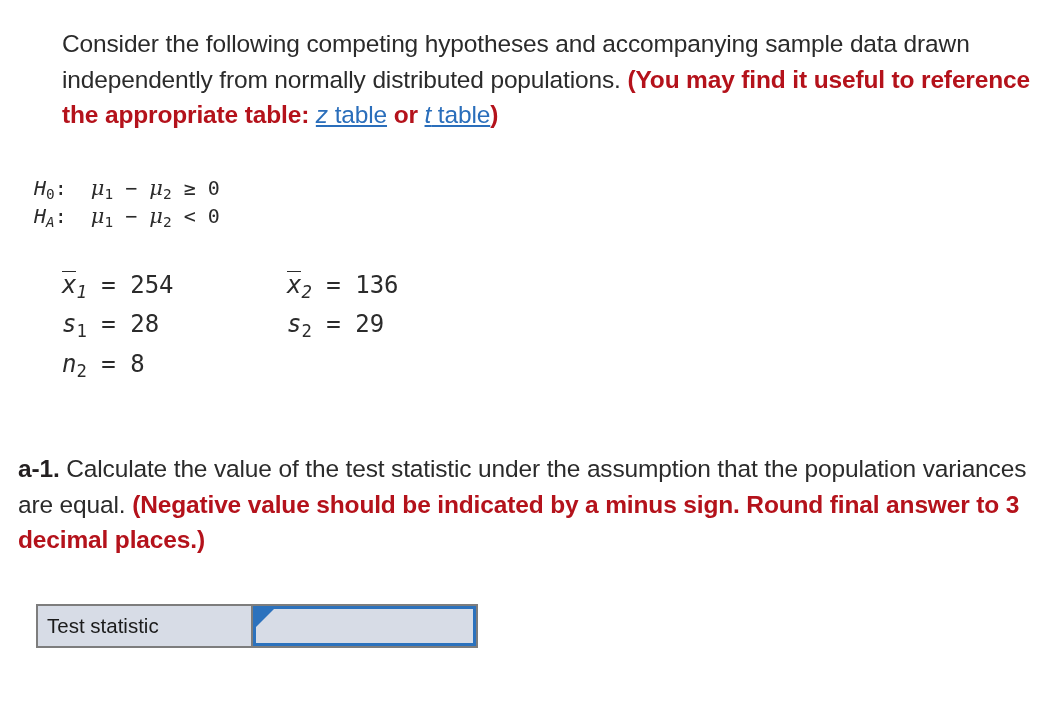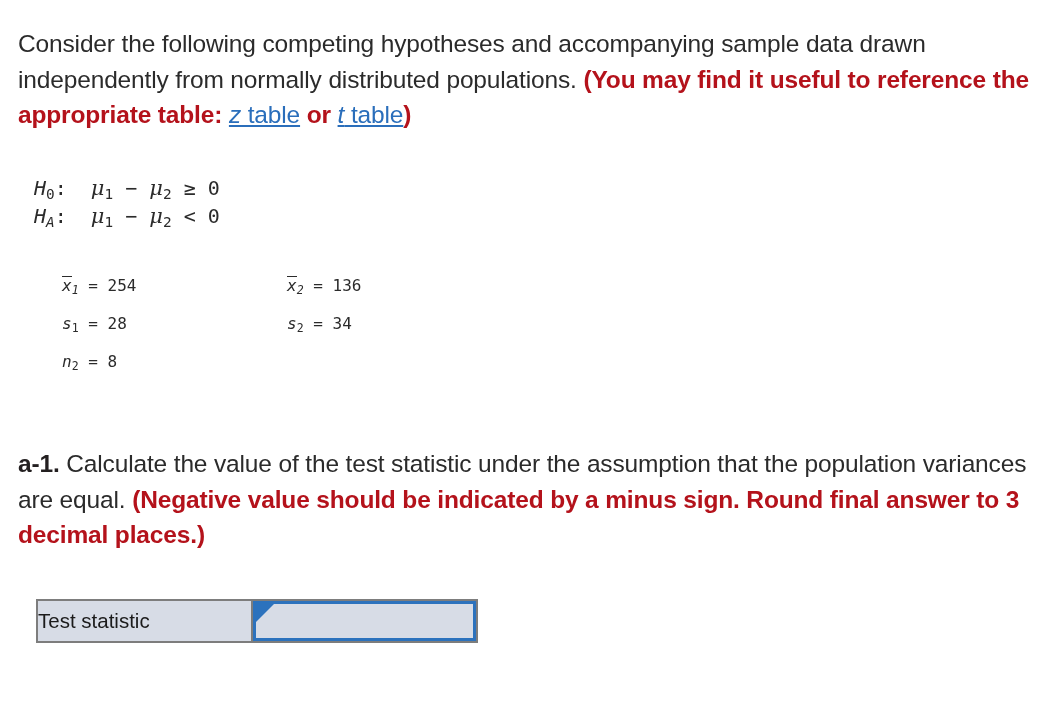--- a/index.html
+++ b/index.html
@@ -23,20 +23,21 @@
     padding: 26px 16px 0 18px;
   }
 
   
   .intro {
     font-size: 24.5px;
     line-height: 35.5px;
     letter-spacing: -0.15px;
     color: #2b2b2b;
     max-width: 1018px;
+    margin-left: 44px;
   }
   .emph-red {
     color: #b4121b;
     font-weight: bold;
   }
   .tablelink {
     color: #2a6ebb;
     text-decoration: underline;
     text-underline-offset: 2px;
     font-weight: normal;
@@ -77,21 +78,21 @@
     vertical-align: -0.28em;
     font-style: italic;
     font-family: "DejaVu Sans Mono", "Liberation Mono", monospace;
   }
 
   
   .stats {
     margin-top: 36px;
     margin-left: 44px;
     font-family: "DejaVu Sans Mono", "Liberation Mono", monospace;
-    font-size: 16px;
+    font-size: 24px;
     line-height: 33px;
     color: #2b2b2b;
   }
   .stats-row {
     display: flex;
   }
   .stats-col {
     width: 225px;
     white-space: pre;
   }
@@ -126,20 +127,21 @@
     display: inline-flex;
     border: 2px solid #7d7d7d;
     background: #d7dce6;
     box-sizing: border-box;
   }
   .ans-label {
     width: 215px;
     height: 40px;
     display: flex;
     align-items: center;
+    padding-left: 9px;
     box-sizing: border-box;
     background: #d7dce6;
     font-size: 20.5px;
     color: #1b1b1b;
     border-right: 2px solid #7d7d7d;
   }
   .ans-input-cell {
     position: relative;
     width: 223px;
     height: 40px;
@@ -189,21 +191,21 @@
 
   <div class="stats">
 
     <div class="stats-row">
       <div class="stats-col"><span class="ovl">x</span><sub class="sbi">1</sub> <span>=</span> <span>254</span></div>
       <div class="stats-col"><span class="ovl">x</span><sub class="sbi">2</sub> <span>=</span> <span>136</span></div>
     </div>
 
     <div class="stats-row">
       <div class="stats-col"><span class="mi">s</span><sub class="sb">1</sub> <span>=</span> <span>28</span></div>
-      <div class="stats-col"><span class="mi">s</span><sub class="sb">2</sub> <span>=</span> <span>34</span></div>
+      <div class="stats-col"><span class="mi">s</span><sub class="sb">2</sub> <span>=</span> <span>29</span></div>
     </div>
 
     <div class="stats-row">
       <div class="stats-col"><span class="mi">n</span><sub class="sb">2</sub> <span>=</span> <span>8</span></div>
     </div>
 
   </div>
 
   <div class="question">
     <b>a-1.</b><span> Calculate the value of the test statistic under the assumption that the population variances are equal. </span><span class="emph-red">(Negative value should be indicated by a minus sign. Round final answer to 3 decimal places.)</span>

